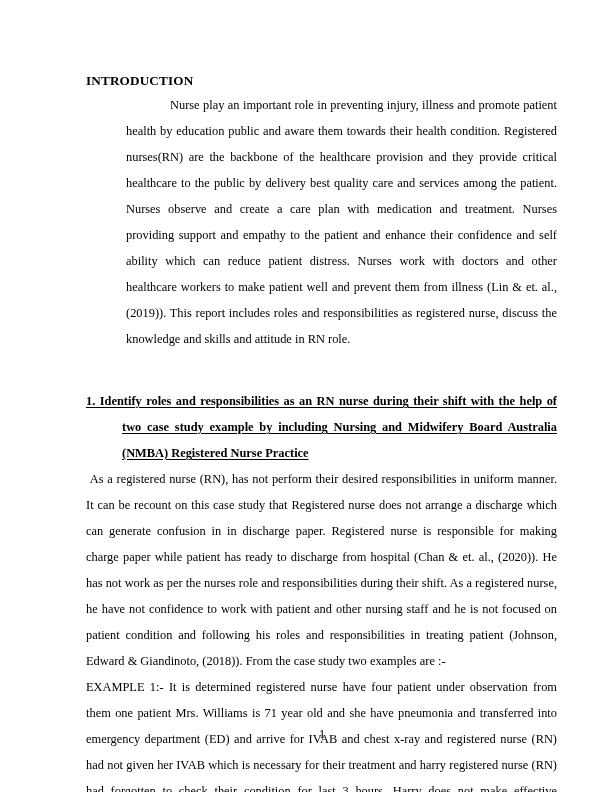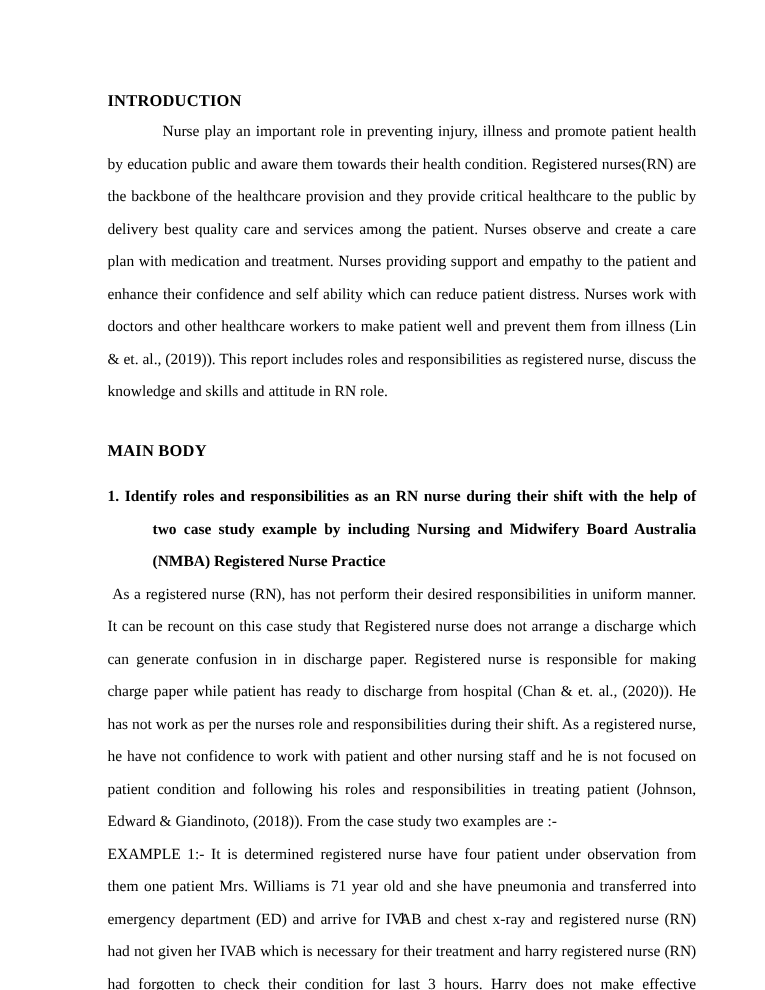--- a/index.html
+++ b/index.html
@@ -45,33 +45,35 @@
     line-height: 26px;
     text-align: justify;
     text-justify: inter-word;
     margin: 0;
     padding: 0;
     -webkit-hyphens: none;
     hyphens: none;
   }
   p.para.first-indent {
     text-indent: 44px;
+    margin-left: 40px;
   }
   p.para.space-lead::before {
     content: "\00a0";
   }
   .numbered-heading {
     font-size: 12.4px;
     font-weight: bold;
     line-height: 26px;
     text-align: justify;
     text-justify: inter-word;
     margin: 0;
     padding-left: 36px;
     text-indent: -36px;
+    text-decoration: underline;
     text-underline-offset: 2px;
     text-decoration-thickness: 1px;
   }
   .spacer-sm { height: 12px; }
   .spacer-lg { height: 24px; }
   .bold-run { font-weight: normal; }
   .page-number {
     position: absolute;
     left: 0;
     top: 726px;
@@ -88,21 +90,20 @@
 
 <div class="page">
   <div class="doc-body">
 
     <h1 class="section-heading intro-heading">INTRODUCTION</h1>
 
     <p class="para first-indent">Nurse play an important role in preventing injury, illness and promote patient health by education public and aware them towards their health condition. Registered nurses(RN)  are the backbone of the healthcare provision and they provide critical healthcare to the public by delivery best quality care and services among the patient. Nurses observe and create a care plan with medication and treatment. Nurses providing support and empathy to the patient and enhance their confidence and self ability which can reduce patient distress. Nurses work with doctors and other healthcare workers to make patient well and prevent them from illness (Lin &amp; et. al., (2019)). This report includes roles and responsibilities as registered nurse, discuss the knowledge and skills and attitude in RN role.</p>
 
     <div class="spacer-lg"></div>
 
-    <h1 class="section-heading mainbody-heading">MAIN BODY</h1>
 
     <div class="spacer-sm"></div>
 
     <div class="numbered-heading">1. Identify roles and responsibilities as an RN nurse during their shift with the help of two case study example by including Nursing and Midwifery Board Australia (NMBA) Registered Nurse Practice</div>
 
     <p class="para space-lead">As a registered nurse (RN), has not perform their desired responsibilities in uniform manner. It can be recount on this case study that Registered nurse does not arrange a discharge  which can generate confusion in in discharge paper. Registered nurse is responsible for making charge paper while patient has ready to discharge from hospital (Chan &amp; et. al.,  (2020)). He has not work as per the nurses role and responsibilities  during their shift. As a registered nurse, he  have not confidence to work with patient and other nursing staff and he is not focused on patient condition and following his roles and responsibilities in treating patient (Johnson, Edward &amp; Giandinoto, (2018)). From the case study two examples are :-</p>
 
     <p class="para"><span class="bold-run">EXAMPLE 1:</span><span>- It is determined  registered nurse have four patient under observation from them one patient Mrs. Williams is 71 year old and she have pneumonia and transferred into emergency department (ED) and arrive for IVAB and chest x-ray and registered nurse (RN) had not given her IVAB which is necessary for their treatment and harry registered nurse (RN)  had forgotten to check their condition for last 3 hours. Harry does not make effective communication relationship with patient and he has not work with uniform manner and forgot their roles and responsibilities of nurses.</span></p>
 
   </div>

